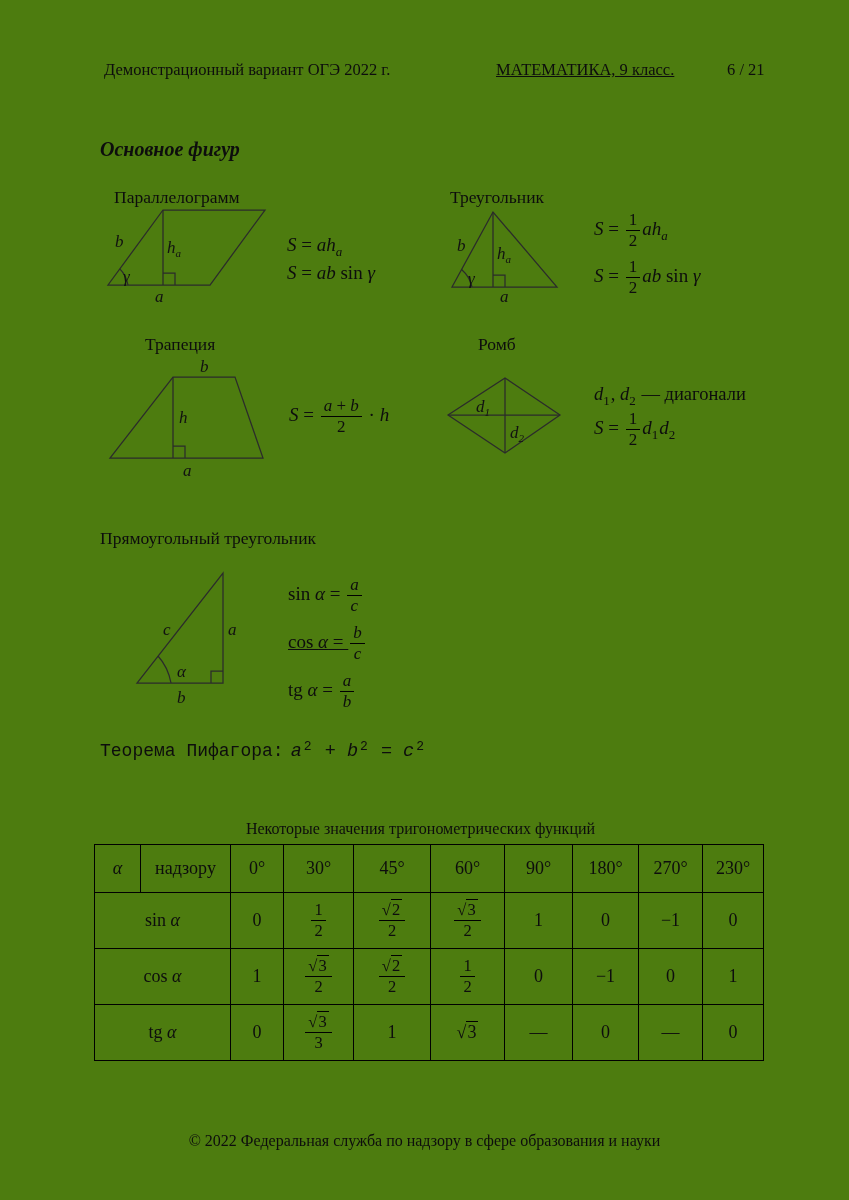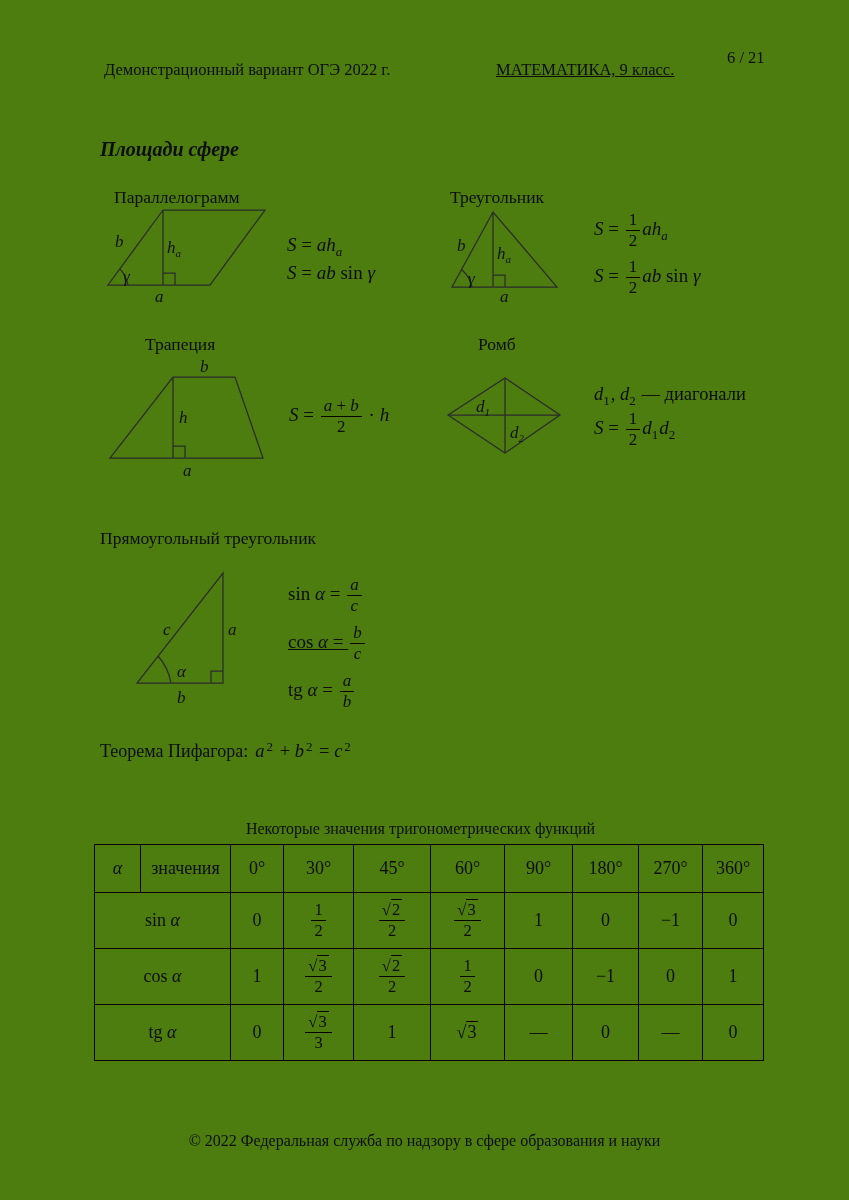--- a/index.html
+++ b/index.html
@@ -17,42 +17,42 @@
   .it{font-style:italic;}
   .frac{display:inline-block;text-align:center;vertical-align:middle;margin:0 2px;}
   .fn{display:block;padding:0 3px 1px;border-bottom:1.3px solid #000;line-height:1.08;}
   .fd{display:block;padding:1px 3px 0;line-height:1.08;}
   .eq .fn,.eq .fd{font-size:17px;}
   .ss{font-size:13px;}
   .sub{vertical-align:-5px;margin-right:1px;}
   .sup{vertical-align:6px;margin:0 2px;}
   .sqrt{white-space:nowrap;}
   .sqrt .rad{border-top:1.25px solid #000;padding:0 2px 0 1px;}
-  .stmt{font-size:18px;white-space:nowrap;}
+  .stmt{font-size:18px;white-space:nowrap;font-family:Liberation Mono, monospace;}
   .stmt .eq{font-size:18.5px;margin-left:7px;}
   .eqline{height:28px;line-height:28px;}
   .tbl-title{left:0;right:8px;top:820px;text-align:center;font-size:16px;}
   table.trig{position:absolute;left:94px;top:844px;border-collapse:collapse;}
   .trig th,.trig td{border:1.6px solid #000;text-align:center;vertical-align:middle;
                     font-weight:normal;font-size:18px;padding:0;}
   .trig thead tr{height:48px;}
   .trig tbody tr{height:56px;padding-left:28px;}
   .trig .fn,.trig .fd{font-size:16.5px;}
   .footer{left:0;right:0;top:1132px;text-align:center;font-size:16px;}
 </style>
 </head>
 <body>
 
 <div class="page">
 
   <span class="abs hdr" style="left:104px;top:60px;">Демонстрационный вариант ОГЭ 2022 г.</span>
   <span class="abs hdr" style="left:496px;top:60px;text-decoration:underline;">МАТЕМАТИКА, 9 класс.</span>
-  <span class="abs hdr" style="left:727px;top:48px;">6 / 21</span>
-
-  <div class="abs doc-title" style="left:100px;top:138px;">Площади сфере</div>
+  <span class="abs hdr" style="left:727px;top:60px;">6 / 21</span>
+
+  <div class="abs doc-title" style="left:100px;top:138px;">Основное фигур</div>
 
   <div class="abs sec-label" style="left:114px;top:187px;text-align:center;">Параллелограмм</div>
   <div class="abs sec-label" style="left:450px;top:187px;">Треугольник</div>
 
   <svg class="abs fig" style="left:93px;top:205px;" width="180" height="100" viewBox="0 0 180 100">
     <polygon points="15,80 117,80 172,5 70,5"></polygon>
     <line x1="70" y1="5" x2="70" y2="80"></line>
     <polyline points="70,68 82,68 82,80"></polyline>
     <path d="M 35 80 Q 33 70 26.8 63.9"></path>
     <text x="22" y="42">b</text>
@@ -138,29 +138,29 @@
         <col style="width:77px">
       <col style="width:74px">
         <col style="width:68px">
         <col style="width:66px">
         <col style="width:64px">
         <col style="width:61px">
     </colgroup>
     <thead>
       <tr>
           <th><span class="it">α</span></th>
-          <th>значения</th>
+          <th>надзору</th>
           <th>0°</th>
           <th>30°</th>
           <th>45°</th>
           <th>60°</th>
           <th>90°</th>
           <th>180°</th>
           <th>270°</th>
-          <th>360°</th>
+          <th>230°</th>
         </tr>
     </thead>
     <tbody>
         <tr>
           <td colspan="2">sin <span class="it">α</span></td>
           <td>0</td>
           <td><span class="frac"><span class="fn">1</span><span class="fd">2</span></span></td>
           <td><span class="frac"><span class="fn"><span class="sqrt">√<span class="rad">2</span></span></span><span class="fd">2</span></span></td>
           <td><span class="frac"><span class="fn"><span class="sqrt">√<span class="rad">3</span></span></span><span class="fd">2</span></span></td>
           <td>1</td>

